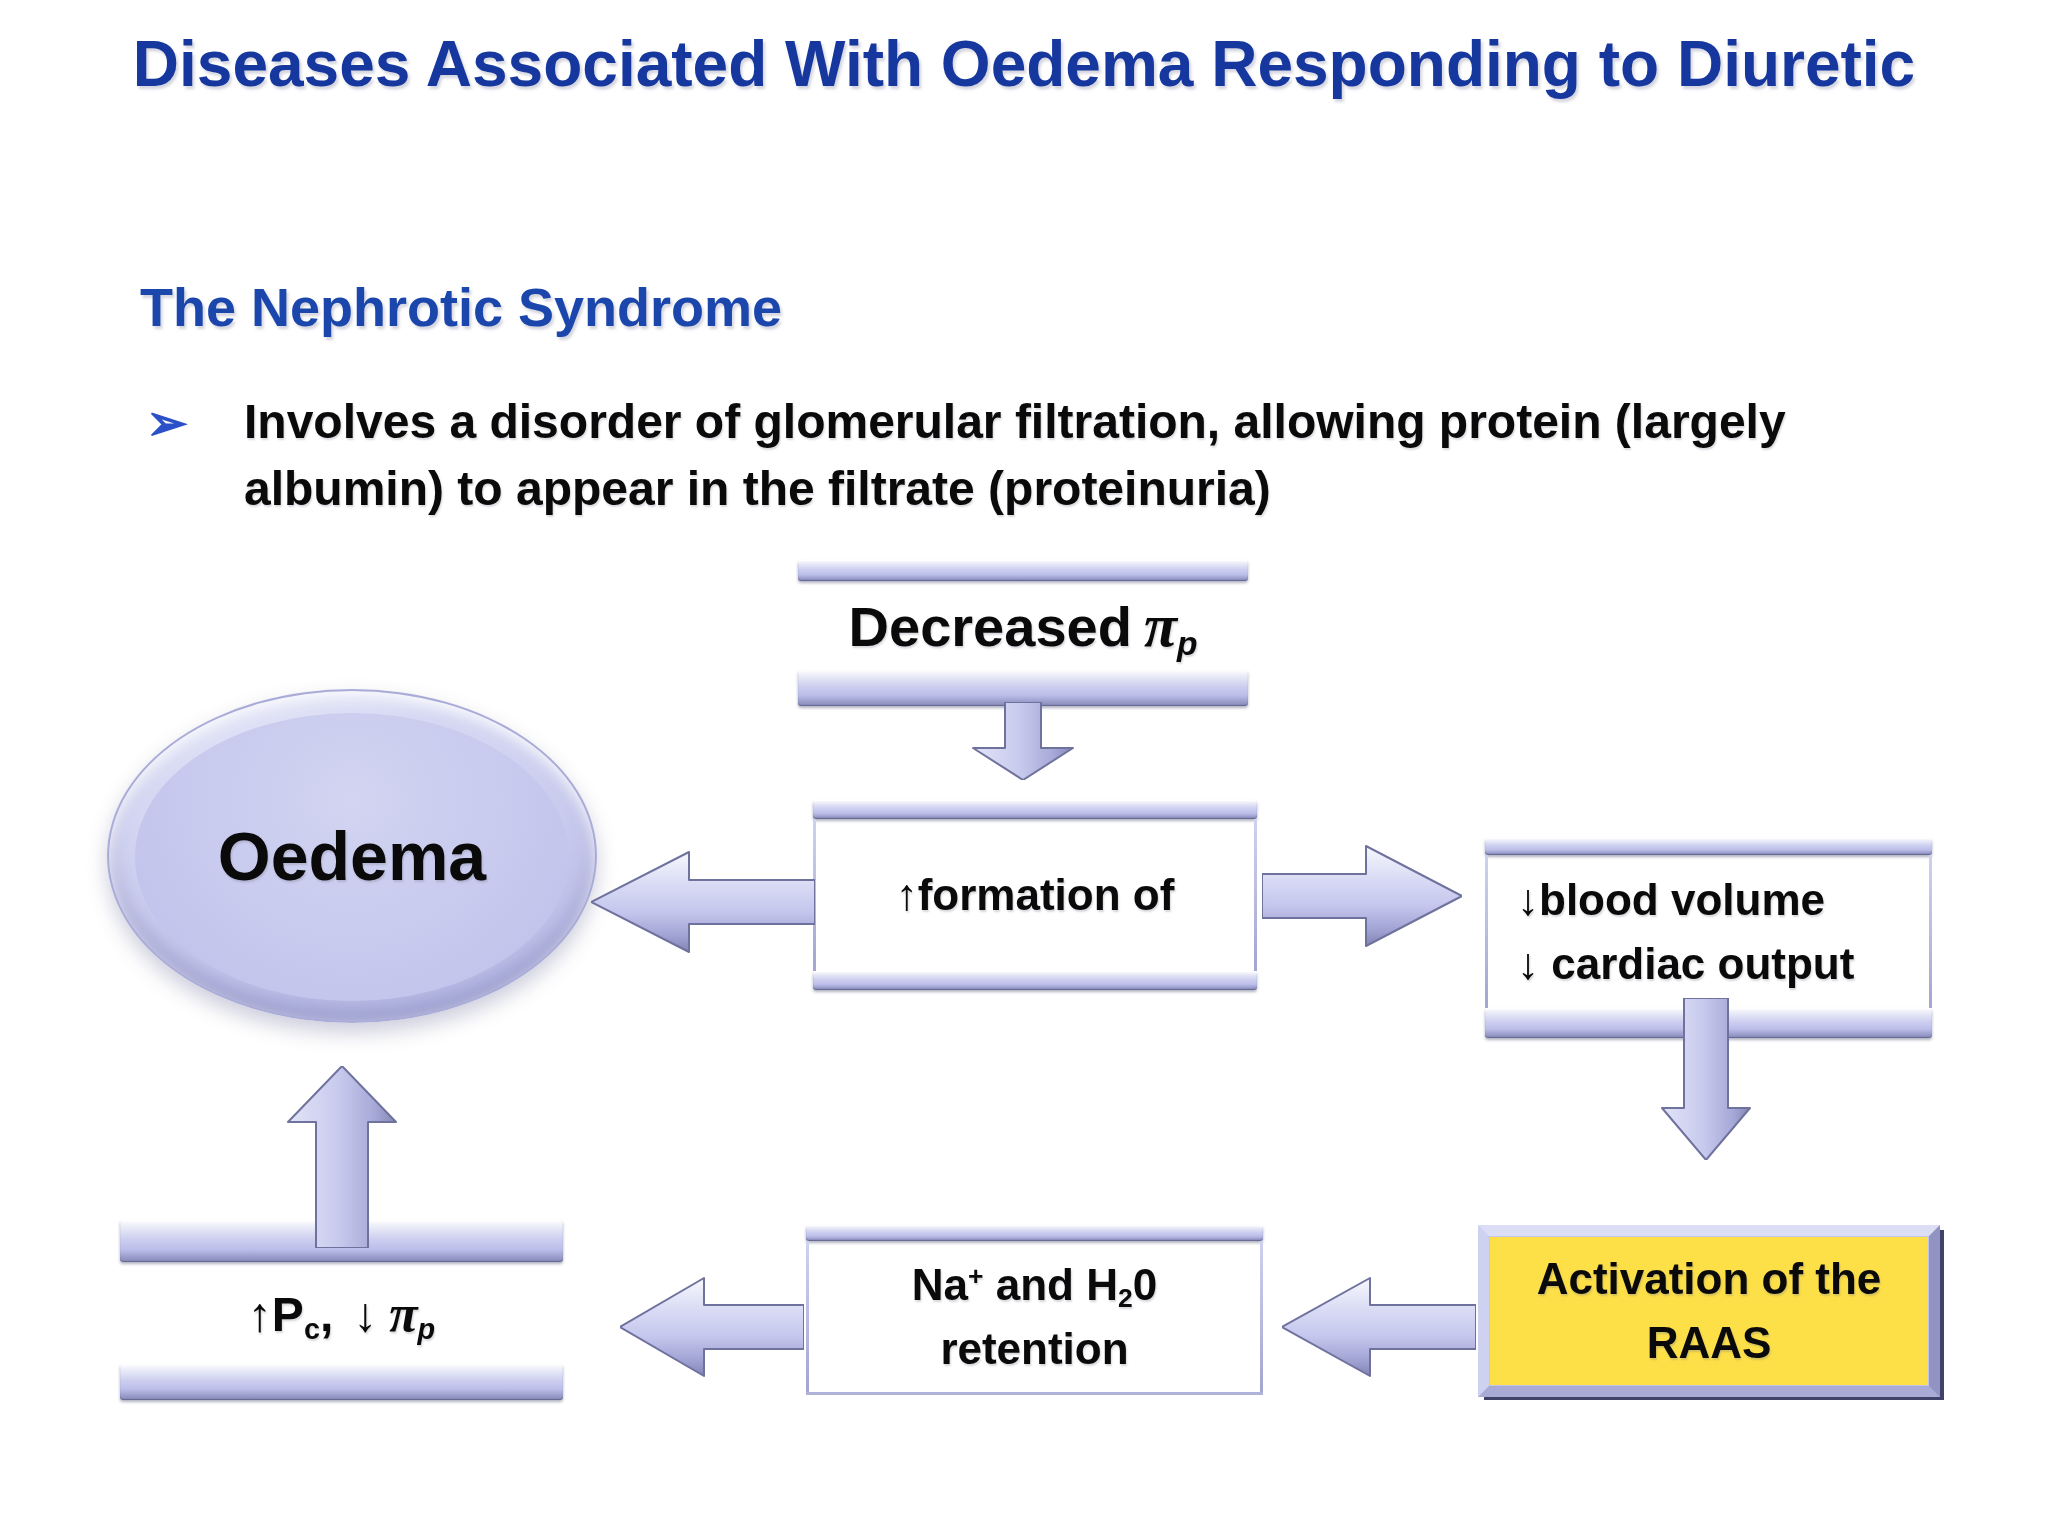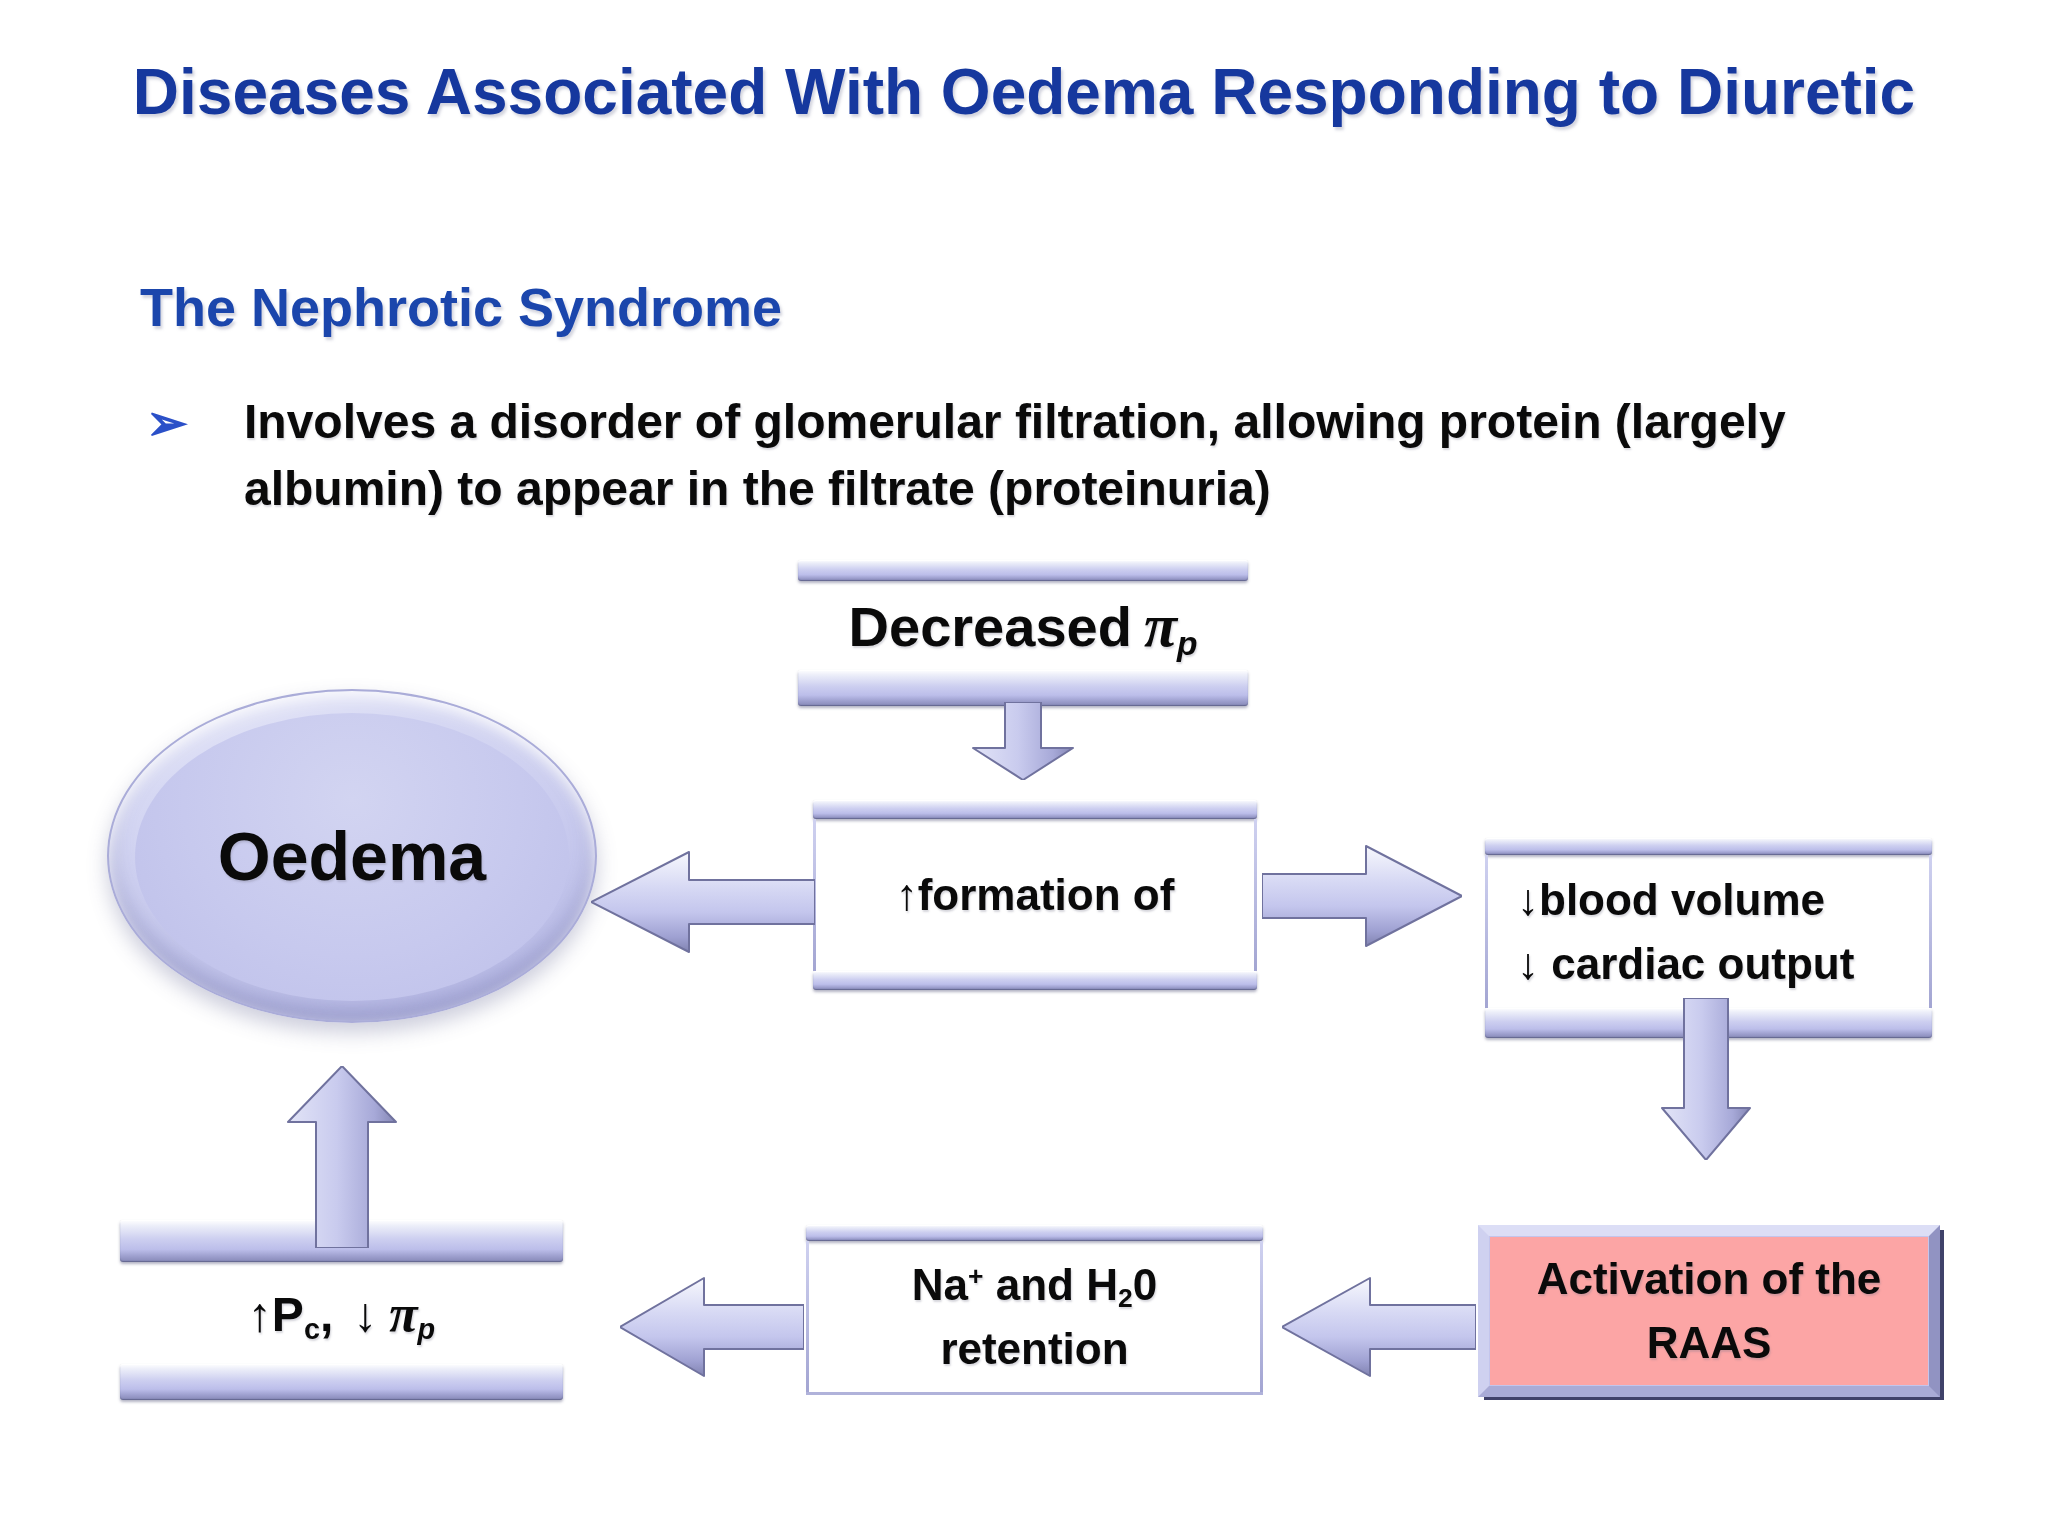--- a/index.html
+++ b/index.html
@@ -8,21 +8,20 @@
     font-family:"Liberation Sans",sans-serif;font-weight:700;
     position:relative;
   }
   .abs{position:absolute;}
 
   
   #title{
     left:0;right:0;top:22px;text-align:center;
     font-size:64px;line-height:1.34;color:#16389e;
     text-shadow:2px 3px 3px rgba(130,132,160,.35);
-    margin-top:28px;
   }
   #subtitle{
     left:140px;top:276px;font-size:54px;color:#1b46ac;
     text-shadow:2px 3px 3px rgba(130,132,160,.35);
   }
   #bullet-marker{
     left:146px;top:398px;font-size:50px;color:#2b50c8;line-height:1;
   }
   #bullet-text{
     left:244px;top:388px;width:1660px;
@@ -78,21 +77,21 @@
   #oedema-ellipse .content{top:0;bottom:0;font-size:68px;}
 
   #blood-box{left:1485px;top:838px;width:447px;height:200px;}
   #blood-box .bar.top{top:0;height:17px;}
   #blood-box .bar.bottom{bottom:0;height:30px;}
   #blood-box .side{top:17px;bottom:30px;}
   #blood-box .side.l{left:0;} #blood-box .side.r{right:0;}
   #blood-box .content{top:17px;bottom:30px;align-items:flex-start;padding-left:32px;text-align:left;}
 
   #raas-box{
-    left:1478px;top:1225px;width:462px;height:172px;background:#fca5a5;
+    left:1478px;top:1225px;width:462px;height:172px;background:#fde047;
     border:11px solid;border-color:#dcdef6 #9193c2 #a9abd6 #cfd1f0;
     box-shadow:5px 4px 0 -1px #40426a, inset 0 0 0 1px #c3c5ec;
     box-sizing:border-box;
   }
   #raas-box .content{top:0;bottom:0;}
 
   #na-box{left:806px;top:1225px;width:457px;height:170px;}
   #na-box .bar.top{top:0;height:16px;}
   #na-box .side{top:16px;bottom:3px;}
   #na-box .side.l{left:0;} #na-box .side.r{right:0;}

